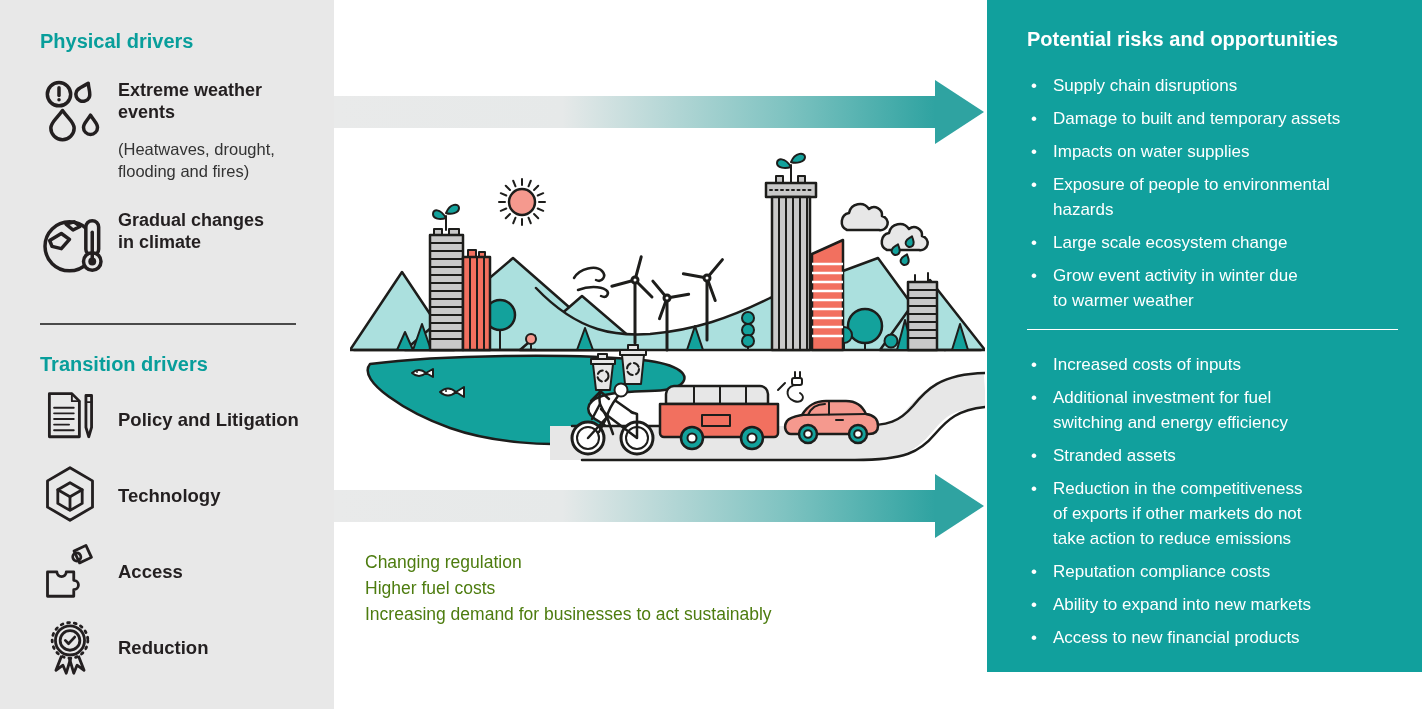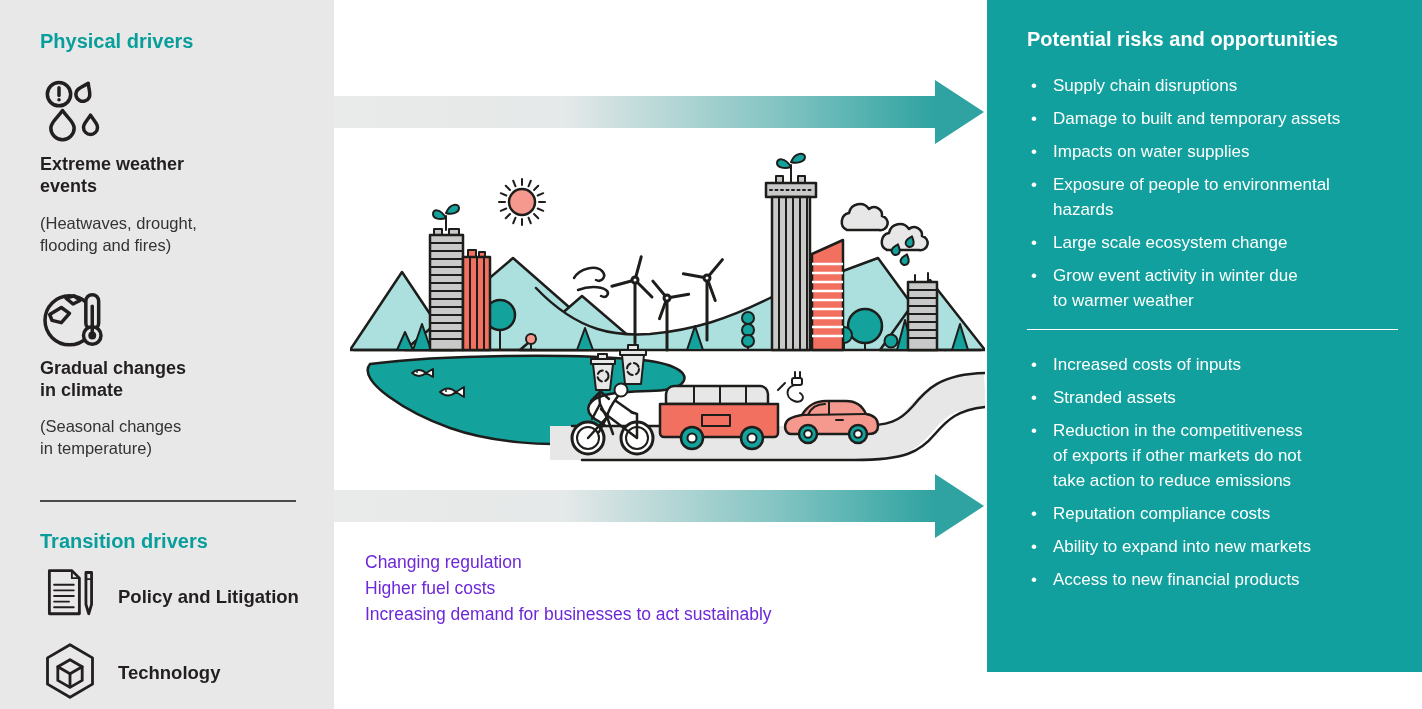--- a/index.html
+++ b/index.html
@@ -5,38 +5,38 @@
   html,body{margin:0;padding:0;}
   body{width:1422px;height:709px;overflow:hidden;background:#fff;
        font-family:"Liberation Sans", sans-serif;color:var(--text_dark,#231f20);}
   .canvas{position:relative;width:1422px;height:709px;background:#fff;}
 
   
   .left-panel{position:absolute;left:0;top:0;width:334px;height:709px;
               background:var(--panel_gray,#e8e8e8);box-sizing:border-box;
               padding:30px 18px 0 40px;}
   .sec-title{margin:0;font-size:20px;font-weight:700;color:var(--heading_teal,#089e9b);}
-  .driver{display:flex;align-items:flex-start;margin-top:26px;flex-direction:column;}
+  .driver{display:flex;align-items:flex-start;margin-top:26px;}
   .driver .d-icon{flex:0 0 66px;margin-right:12px;}
   .d-title{font-size:18px;font-weight:700;line-height:1.24;white-space:pre-line;}
   .d-sub{font-size:16.5px;line-height:1.33;white-space:pre-line;color:#333;margin-top:15px;}
   .lp-divider{border:none;border-top:2px solid #4a4a4a;width:256px;margin:40px 0 0 0;}
   .t-title{margin-top:28px;}
   .t-row{display:flex;align-items:center;margin-top:12px;}
   .t-row .d-icon{flex:0 0 64px;margin-right:14px;}
   .t-label{font-size:18.5px;font-weight:700;}
   .ic{stroke:#231f20;stroke-width:3;fill:none;stroke-linecap:round;stroke-linejoin:round;}
 
   
   .middle{position:absolute;left:334px;top:0;width:653px;height:709px;}
   .arrow{position:absolute;left:0;}
   .arrow-top{top:80px;}
   .arrow-bottom{top:474px;}
   .illustration{position:absolute;left:16px;top:138px;}
-  .notes{position:absolute;left:31px;top:549px;font-size:17.5px;line-height:26px;color:#6d28d9;}
+  .notes{position:absolute;left:31px;top:549px;font-size:17.5px;line-height:26px;color:#4d7c0f;}
   .ln{stroke:var(--outline,#1d1d1b);stroke-width:2.5;fill:none;stroke-linecap:round;stroke-linejoin:round;}
   .lw2{stroke-width:2;} .lw3{stroke-width:3;}
   .f-tl{fill:var(--il_teal_light,#abe0de);} .f-t{fill:var(--il_teal,#13a29c);}
   .f-c{fill:var(--coral,#f2705f);} .f-cl{fill:var(--coral_light,#f5998e);}
   .f-g{fill:var(--building_gray,#c9c9c9);} .f-lg{fill:var(--light_gray,#e7e7e7);}
   .f-w{fill:#fff;} .f-d{fill:var(--outline,#1d1d1b);} .f-n{fill:none;}
 
   
   .right-panel{position:absolute;left:987px;top:0;width:435px;height:672px;
                background:var(--teal_panel,#11a09d);box-sizing:border-box;
@@ -82,22 +82,20 @@
           <path class="ic" d="M22,13 l7,-2 5,4 -6,3 Z"></path>
           <rect class="ic" x="39" y="10" width="11" height="30" rx="5.5" style="fill:var(--panel_gray,#e8e8e8)"></rect>
           <circle class="ic" cx="44.5" cy="45" r="7.5" style="fill:var(--panel_gray,#e8e8e8)"></circle>
           <path class="ic" d="M44.5,20 V43"></path>
           <circle cx="44.5" cy="45" r="3.4" style="fill:#231f20"></circle>
         </svg>
       </span>
       <div class="d-text">
         <div class="d-title">Gradual changes
 in climate</div>
-        <div class="d-sub">(Seasonal changes
-in temperature)</div>
       </div>
     </div>
 
     <hr class="lp-divider">
 
     <h2 class="sec-title t-title">Transition drivers</h2>
 
     <div class="t-row">
       <span class="d-icon">
         <svg width="60" height="60" viewBox="0 0 64 64">
@@ -398,20 +396,22 @@
 hazards</li>
       <li>Large scale ecosystem change</li>
       <li>Grow event activity in winter due
 to warmer weather</li>
     </ul>
 
     <hr class="rp-divider">
 
     <ul class="rp-list">
       <li>Increased costs of inputs</li>
+      <li>Additional investment for fuel
+switching and energy efficiency</li>
       <li>Stranded assets</li>
       <li>Reduction in the competitiveness
 of exports if other markets do not
 take action to reduce emissions</li>
       <li>Reputation compliance costs</li>
       <li>Ability to expand into new markets</li>
       <li>Access to new financial products</li>
     </ul>
   </aside>
 </div>

